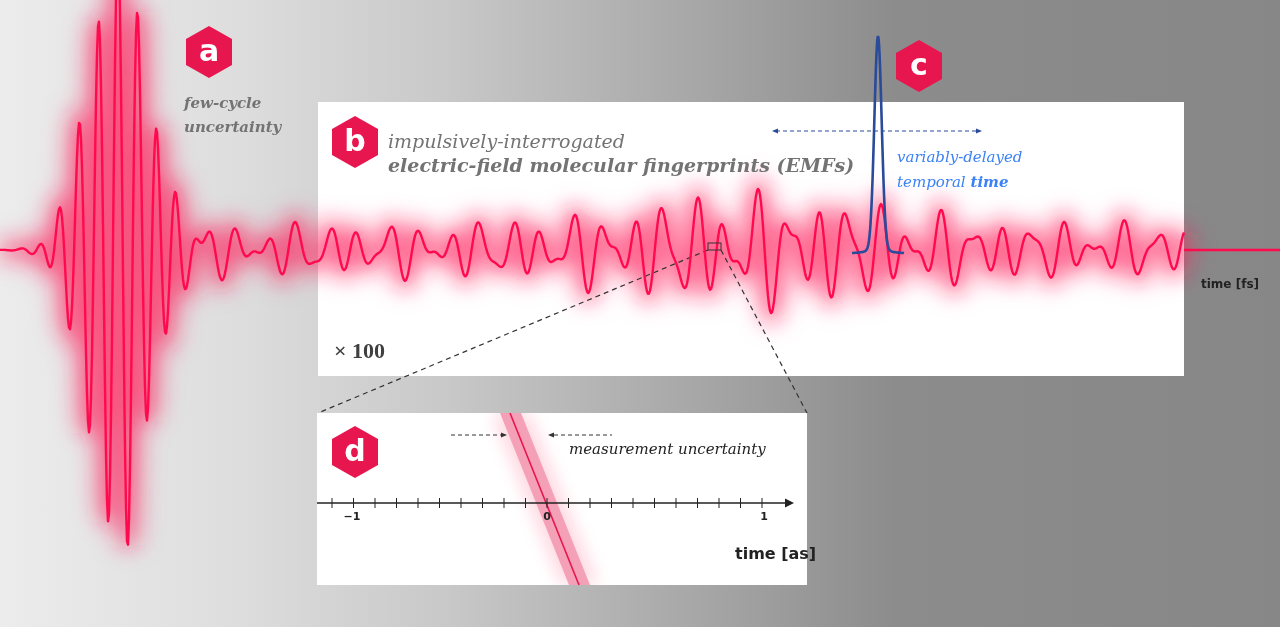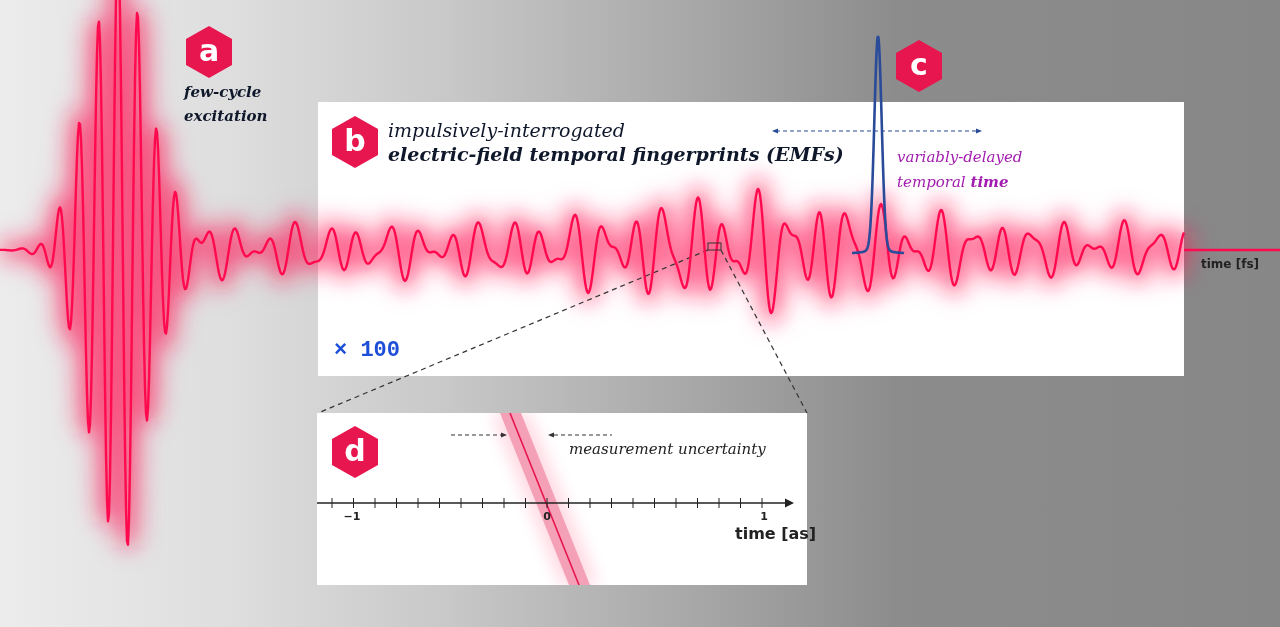--- a/index.html
+++ b/index.html
@@ -12,29 +12,29 @@
     #panel-b { left: 318px; top: 102px; width: 866px; height: 274px; }
     #panel-d { left: 317px; top: 413px; width: 490px; height: 172px; overflow: hidden; }
     svg.layer { position: absolute; left: 0; top: 0; overflow: visible; }
     .hex { position: absolute; width: 46px; height: 52px; }
     .hex svg { position: absolute; left: 0; top: 0; }
     .hex span {
       position: absolute; left: 0; top: 0; width: 46px; height: 52px; line-height: 50px;
       text-align: center; color: #fff; font-family: "DejaVu Sans", sans-serif; font-weight: bold; font-size: 30px;
     }
     .label { position: absolute; font-style: italic; white-space: nowrap; }
-    .pink { color: #0f172a; }
-    .blue { color: #a21caf; }
+    .pink { color: #737373; margin-top: 11px; }
+    .blue { color: #3b82f6; }
     .bold { font-weight: bold; }
     #label-a { left: 184px; top: 80px; font-size: 15px; line-height: 24px; font-weight: bold; }
     #label-b { left: 388px; top: 118px; font-size: 19px; line-height: 24px; }
     #label-c { left: 897px; top: 145px; font-size: 15px; line-height: 25px; }
     #label-d { left: 569px; top: 440px; font-size: 15px; color: #222; text-align: center; }
-    #scale-label { position: absolute; left: 334px; top: 338px; font-family: Liberation Mono, monospace; font-weight: bold; font-size: 22px; color: #1d4ed8; }
-    .axis-text { position: absolute; font-family: "DejaVu Sans", sans-serif; font-weight: bold; font-size: 11.5px; color: #222; white-space: nowrap; }
+    #scale-label { position: absolute; left: 334px; top: 338px; font-family: Liberation Serif, serif; font-weight: bold; font-size: 22px; color: #404040; }
+    .axis-text { position: absolute; font-family: "DejaVu Sans", sans-serif; font-weight: bold; font-size: 11.5px; color: #222; white-space: nowrap; margin-top: 20px; }
     #time-fs { left: 1201px; top: 257px; font-size: 12px; }
     #time-as { left: 735px; top: 524px; font-size: 16px; }
     .tick-label { position: absolute; font-family: "DejaVu Sans", sans-serif; font-weight: bold; font-size: 11px; color: #222; transform: translateX(-50%); top: 510px; }
   </style>
 </head>
 <body>
 
 <div class="panel" id="panel-b"></div>
 
 <div class="panel" id="panel-d"></div>
@@ -132,25 +132,25 @@
 </div>
 <div class="hex" style="left:332px; top:426px;">
   <svg width="46" height="52">
       <polygon points="23,0 46,13 46,39 23,52 0,39 0,13" fill="#e8164f"></polygon>
     </svg>
   <span>d</span>
 </div>
 
 <div class="label pink" id="label-a">
   <div>few-cycle</div>
-  <div>excitation</div>
+  <div>uncertainty</div>
 </div>
 <div class="label pink" id="label-b">
   <div>impulsively-interrogated</div>
-  <div class="bold">electric-field temporal fingerprints (EMFs)</div>
+  <div class="bold">electric-field molecular fingerprints (EMFs)</div>
 </div>
 <div class="label blue" id="label-c">
   <div>variably-delayed</div>
   <div><span>temporal </span><span class="bold">time</span></div>
 </div>
 <div class="label" id="label-d">measurement uncertainty</div>
 
 <div id="scale-label">× 100</div>
 <div class="axis-text" id="time-fs">time [fs]</div>
 <div class="axis-text" id="time-as">time [as]</div>

